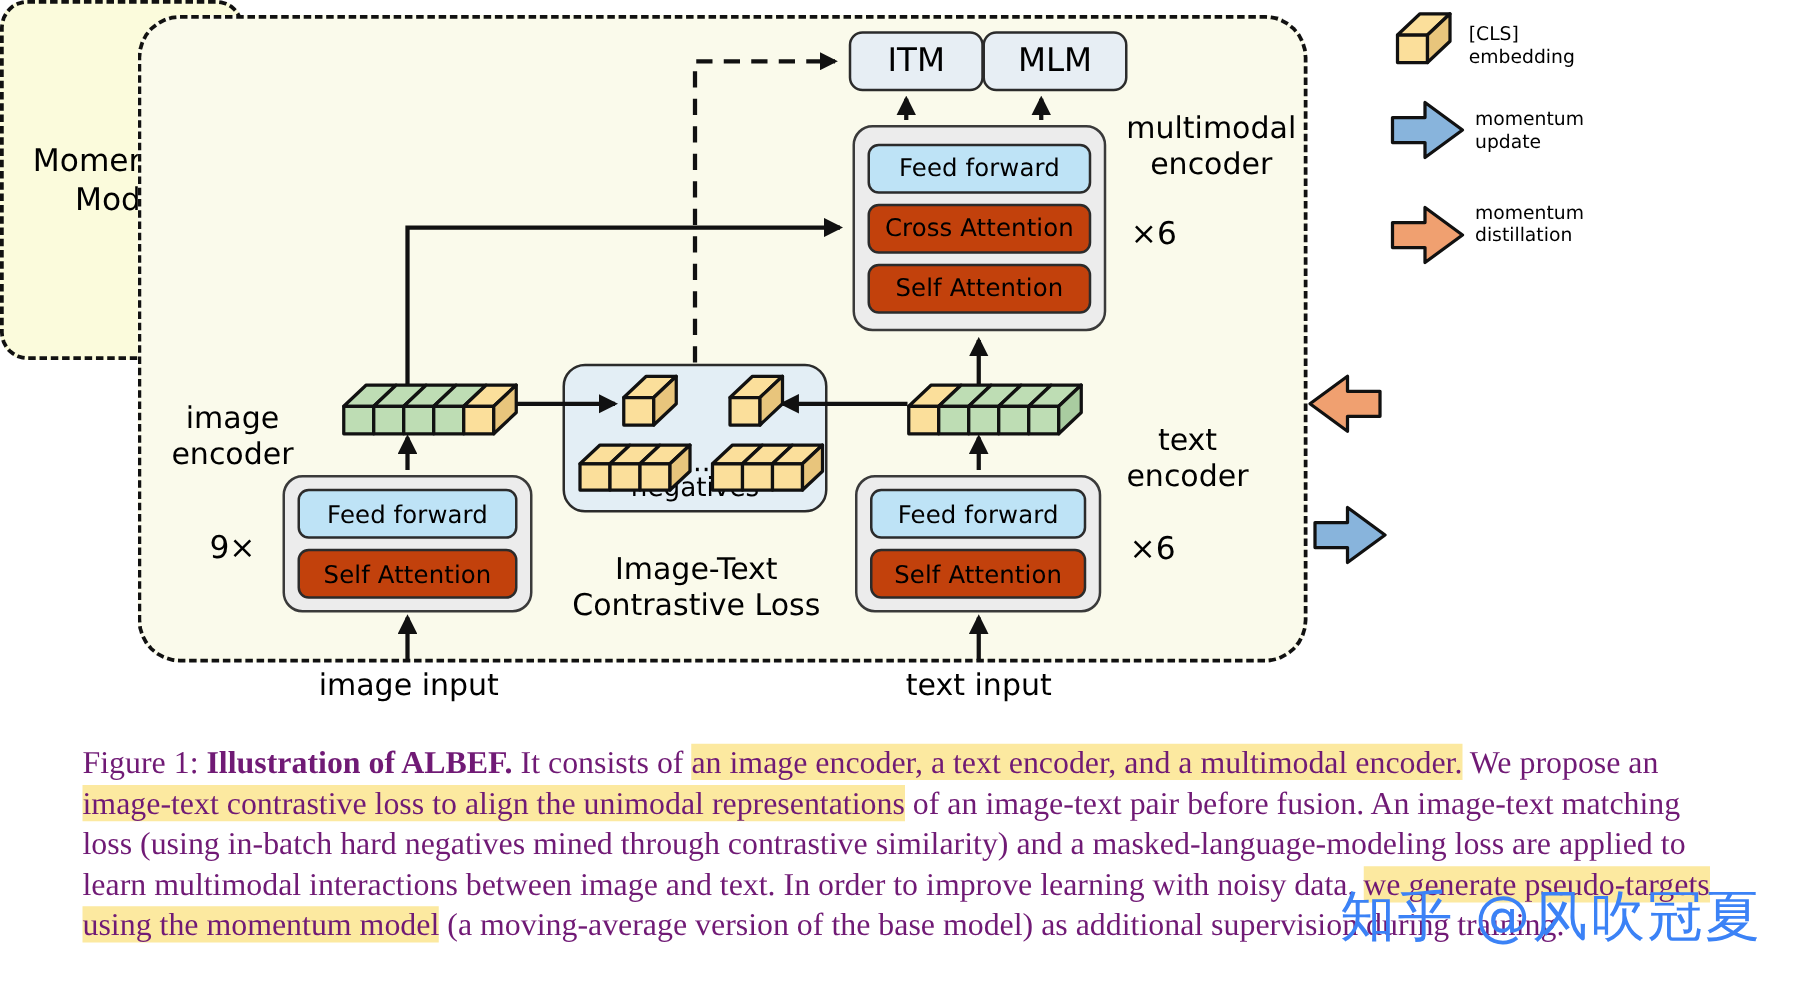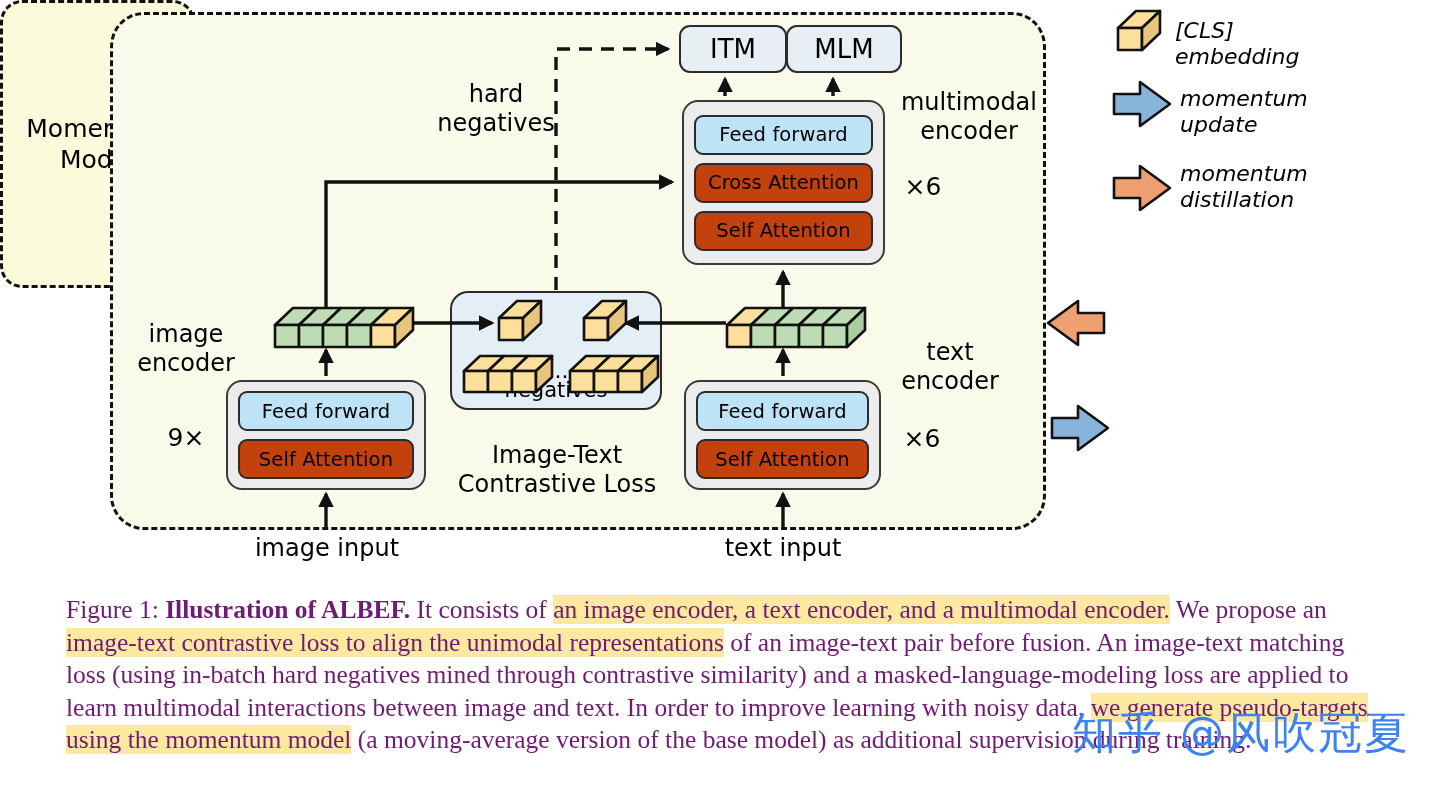--- a/index.html
+++ b/index.html
@@ -55,21 +55,21 @@
   }
 
   
   .lbl{position:absolute;font-size:24px;line-height:1.22;text-align:center;white-space:pre-line;}
   .lbl-sm{font-size:21px;}
   .lbl-mult{font-size:25px;}
 
   
   #legend{position:absolute;left:1110px;top:8px;width:330px;}
   .legend-row{position:absolute;display:flex;align-items:center;}
-  .legend-text{font-size:22px;line-height:1.2;white-space:pre-line;font-style:italic;}
+  .legend-text{font-size:15px;line-height:1.2;white-space:pre-line;}
 
   
   #caption{
     position:absolute;left:66px;top:594px;width:1305px;
     font-family:"Liberation Serif",serif;font-size:25.5px;line-height:32.6px;
     color:#701a75;text-align:left;
   }
   #caption b{font-weight:bold;}
   .hl{background:#FCE9A0;}
 
@@ -125,22 +125,20 @@
 
   <div class="lbl" style="left:890px;top:338px;width:120px;">text
 encoder</div>
   <div class="lbl lbl-mult" style="left:892px;top:424px;width:60px;">×6</div>
   <div class="lbl" style="left:708px;top:534px;width:150px;">text input</div>
 
   <div class="lbl" style="left:888px;top:88px;width:162px;">multimodal
 encoder</div>
   <div class="lbl lbl-mult" style="left:893px;top:172px;width:60px;">×6</div>
 
-  <div class="lbl" style="left:426px;top:80px;width:140px;">hard
-negatives</div>
 
   <div class="lbl lbl-sm" style="left:492px;top:378px;width:128px;">negatives</div>
   <div class="lbl" style="left:448px;top:441px;width:218px;">Image-Text
 Contrastive Loss</div>
   <div class="lbl" style="left:538px;top:364px;width:40px;font-size:22px;">···</div>
 
   <svg width="1440" height="795">
     <defs>
       <marker id="ah" viewBox="0 0 10 10" refX="8.4" refY="5" markerWidth="4.6" markerHeight="4.6" orient="auto-start-reverse">
         <path d="M 0 0 L 10 5 L 0 10 z" fill="#111"></path>

